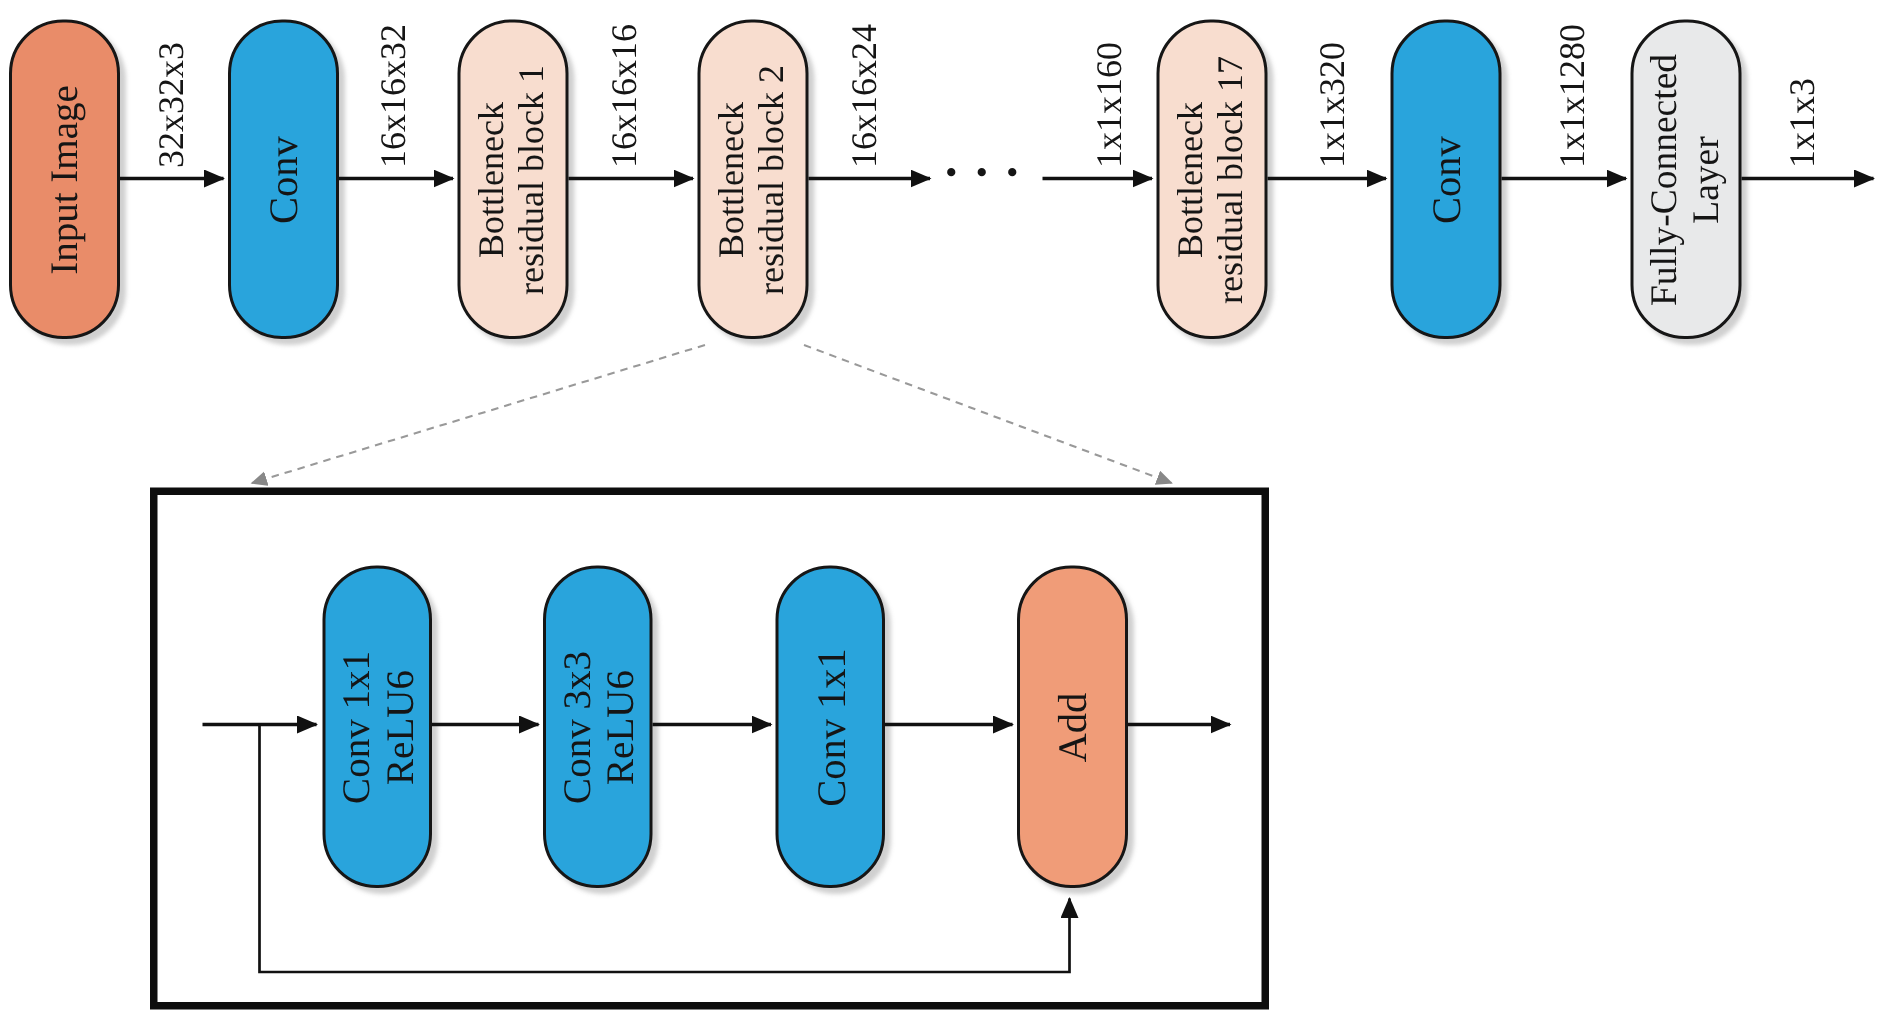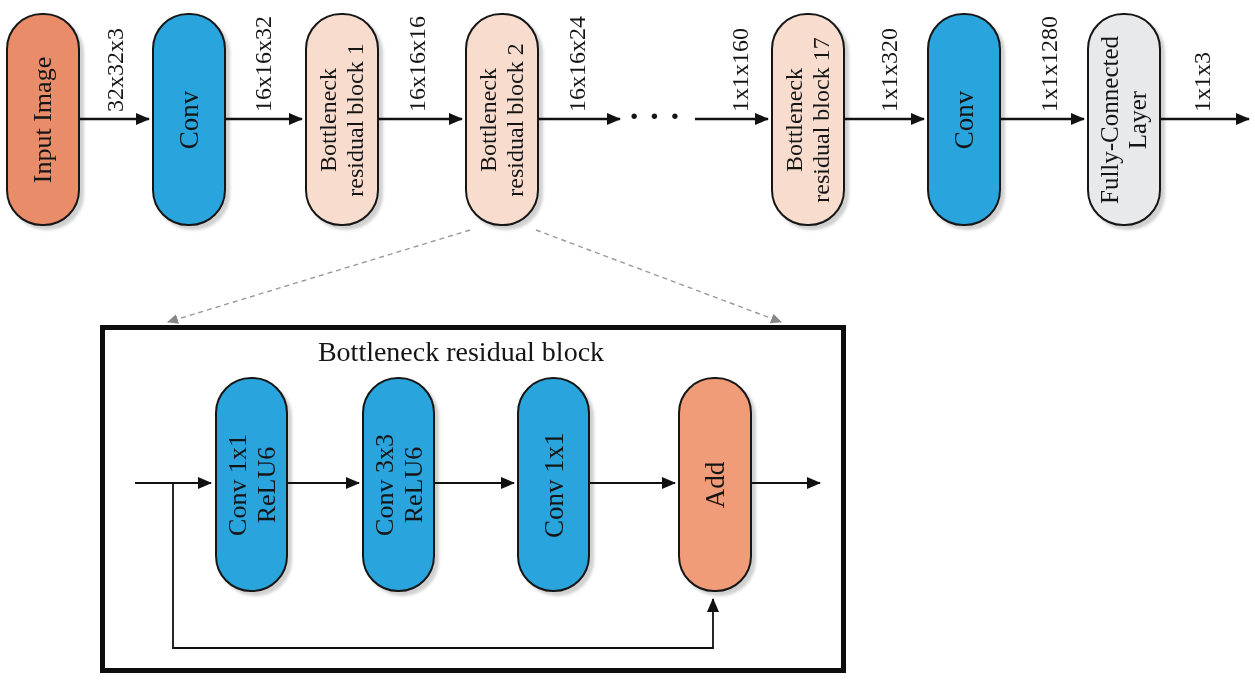--- a/index.html
+++ b/index.html
@@ -84,21 +84,20 @@
   <div class="elabel" style="left:55px;top:39px;">32x32x3</div>
   <div class="elabel" style="left:203px;top:39px;">16x16x32</div>
   <div class="elabel" style="left:357px;top:39px;">16x16x16</div>
   <div class="elabel" style="left:517px;top:39px;">16x16x24</div>
   <div class="elabel" style="left:680px;top:39px;">1x1x160</div>
   <div class="elabel" style="left:829px;top:39px;">1x1x320</div>
   <div class="elabel" style="left:989px;top:39px;">1x1x1280</div>
   <div class="elabel" style="left:1142px;top:39px;">1x1x3</div>
 
   <div class="detail-box"></div>
-  <div class="detail-title">Bottleneck residual block</div>
 
   <div class="pill pill-small" style="left: 215px; top: 377px; width: 73px; height: 215px; background: rgb(41, 164, 220);">
     <div class="vtext" style="font-size:26px;">Conv 1x1
 ReLU6</div>
   </div>
 
   <div class="pill pill-small" style="left: 362px; top: 377px; width: 73px; height: 215px; background: rgb(41, 164, 220);">
     <div class="vtext" style="font-size:26px;">Conv 3x3
 ReLU6</div>
   </div>

